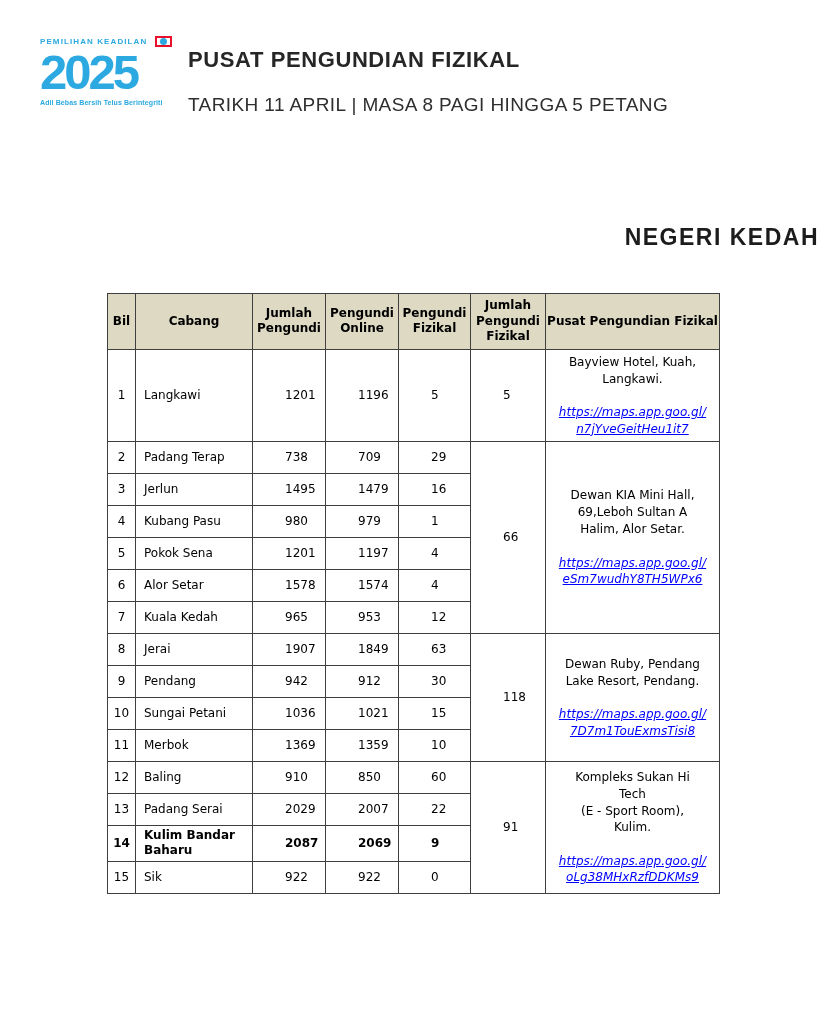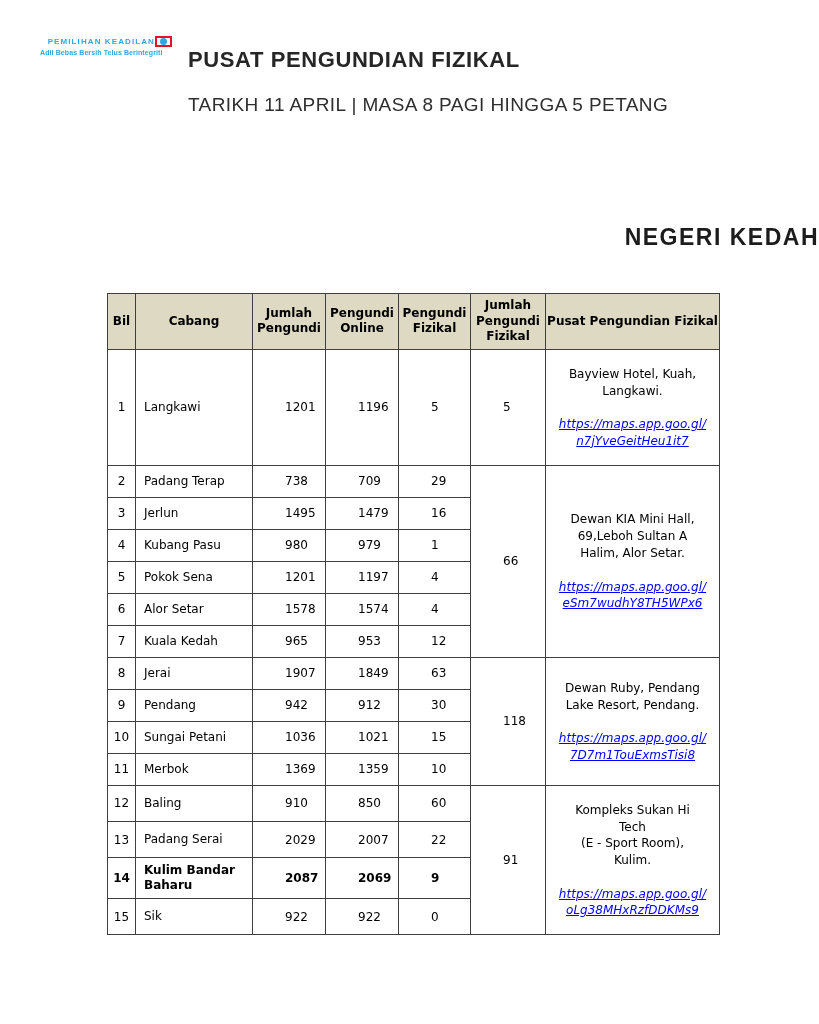--- a/index.html
+++ b/index.html
@@ -5,21 +5,21 @@
   * { margin:0; padding:0; box-sizing:border-box; }
   html,body { background:#ffffff; }
   .page {
     position:relative; width:819px; height:1024px; background:#ffffff;
     font-family:"DejaVu Sans", sans-serif; color:#000; overflow:hidden;
   }
 
   
   .header { position:absolute; left:40px; top:36px; display:flex; align-items:flex-start; }
   .logo { width:132px; color:#2BA9E0; }
-  .logo-top { display:flex; align-items:center; justify-content:flex-end; }
+  .logo-top { display:flex; align-items:center; justify-content:space-between; }
   .logo-top-text {
     font-family:"Liberation Sans", sans-serif; font-weight:bold;
     font-size:8px; letter-spacing:1.1px; white-space:nowrap;
   }
   .flag { position:relative; width:17px; height:11px; background:#E8112D; flex:0 0 auto; }
   .flag-inner { position:absolute; left:2px; right:2px; top:2px; bottom:2px; background:#ffffff; }
   .flag-eye { position:absolute; left:5px; top:2px; width:7px; height:7px; border-radius:50%; background:#2BA9E0; }
   .logo-year {
     font-family:"Liberation Sans", sans-serif; font-weight:bold;
     font-size:49px; line-height:1.0; letter-spacing:-3px; margin-top:1px;
@@ -44,21 +44,21 @@
   table { border-collapse:collapse; table-layout:fixed; width:612px; font-size:12px; }
   th, td { border:1px solid #3f3f3f; overflow:hidden; }
   thead th {
     background:#DED9C3; font-weight:bold; text-align:center;
     padding:4px 1px; line-height:1.3; font-size:12px; vertical-align:middle;
   }
   tbody td { vertical-align:middle; }
   td.bil { text-align:center; }
   td.cabang { text-align:left; padding:2px 4px 2px 8px; line-height:1.25; }
   td.num { text-align:left;padding-left:32px; }
-  td.pusat { padding:16px 4px; }
+  td.pusat { padding:4px 4px; }
   .pusat-inner { display:flex; flex-direction:column; align-items:center; justify-content:center; gap:17px; height:100%; }
   .location { white-space:pre-line; text-align:center; line-height:1.4; }
   .maps-link {
     display:block; white-space:pre-line; text-align:center; line-height:1.35;
     color:#0000FF; font-style:italic; font-weight:normal; text-decoration:underline; cursor:pointer;
   }
   tr.hrow { height:52px; }
   tr.r70  { height:70px; }
   tr.r32  { height:32px; }
   tr.r36  { height:36px;font-weight:bold; }
@@ -70,20 +70,21 @@
 
   <div class="header">
     <div class="logo">
       <div class="logo-top">
         <span class="logo-top-text">PEMILIHAN KEADILAN</span>
         <span class="flag">
           <span class="flag-inner"></span>
           <span class="flag-eye"></span>
         </span>
       </div>
+      <div class="logo-year">2025</div>
       <div class="logo-tagline">Adil Bebas Bersih Telus Berintegriti</div>
     </div>
     <div class="header-text">
       <div class="doc-title">PUSAT PENGUNDIAN FIZIKAL</div>
       <div class="doc-subtitle">TARIKH 11 APRIL | MASA 8 PAGI HINGGA 5 PETANG</div>
     </div>
   </div>
 
   <div class="section-title">NEGERI KEDAH</div>
 

